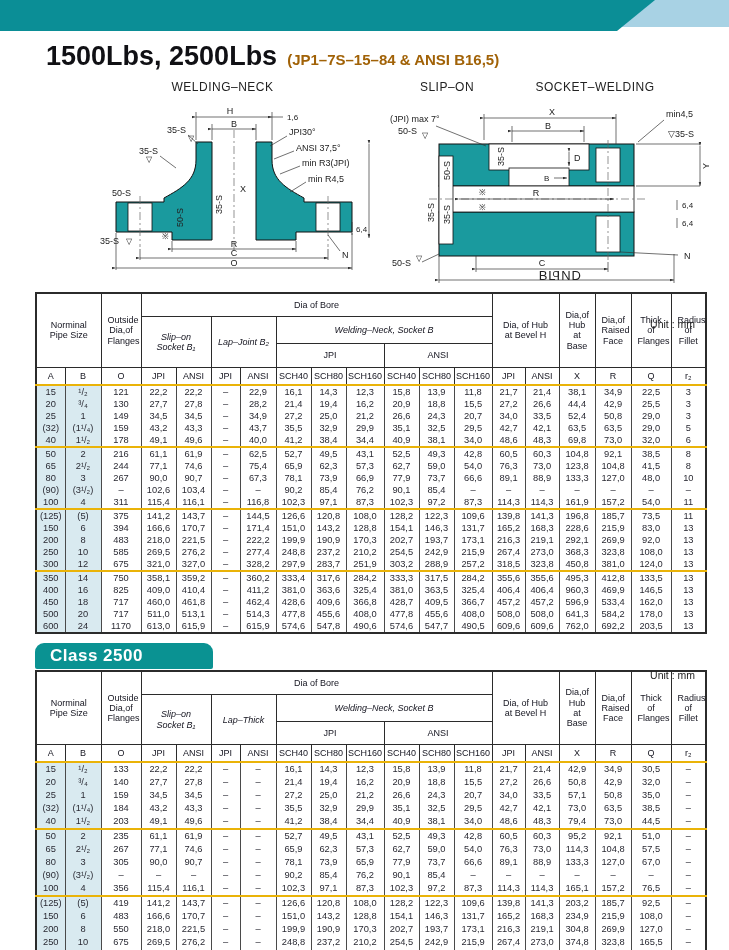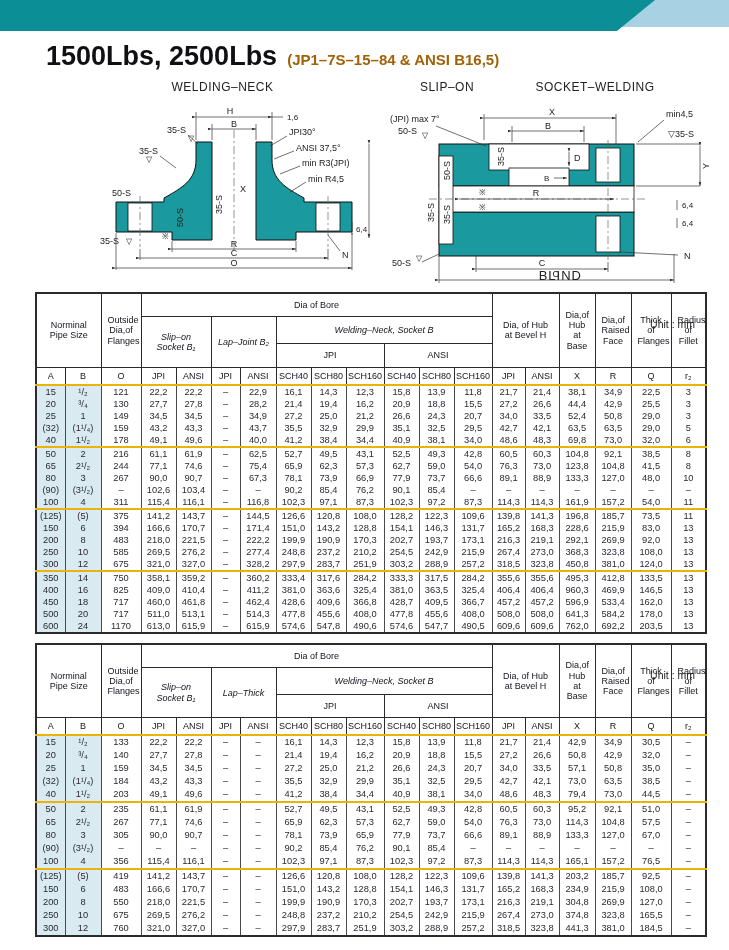--- a/index.html
+++ b/index.html
@@ -707,20 +707,21 @@
           <td>762,0</td>
           <td>692,2</td>
           <td>203,5</td>
           <td>13</td>
         </tr>
       </tbody>
     </table>
 </div>
 
 <div class="section sec2">
+  <span class="badge">Class 2500</span>
   <span class="unit">Unit : mm</span>
   <table class="spec t2500">
     <colgroup>
       <col style="width:29px">
         <col style="width:36px">
         <col style="width:40px">
       <col style="width:35px">
         <col style="width:35px">
         <col style="width:29px">
         <col style="width:36px">

